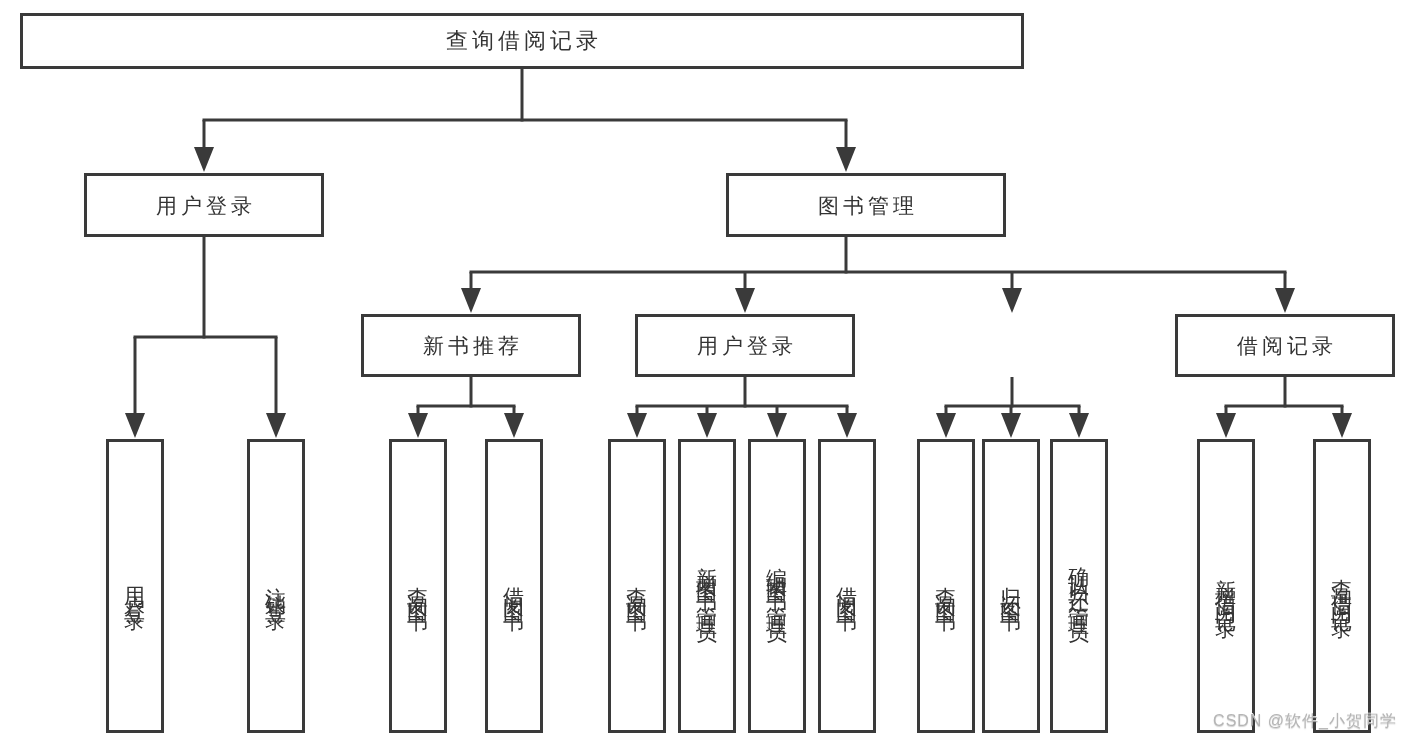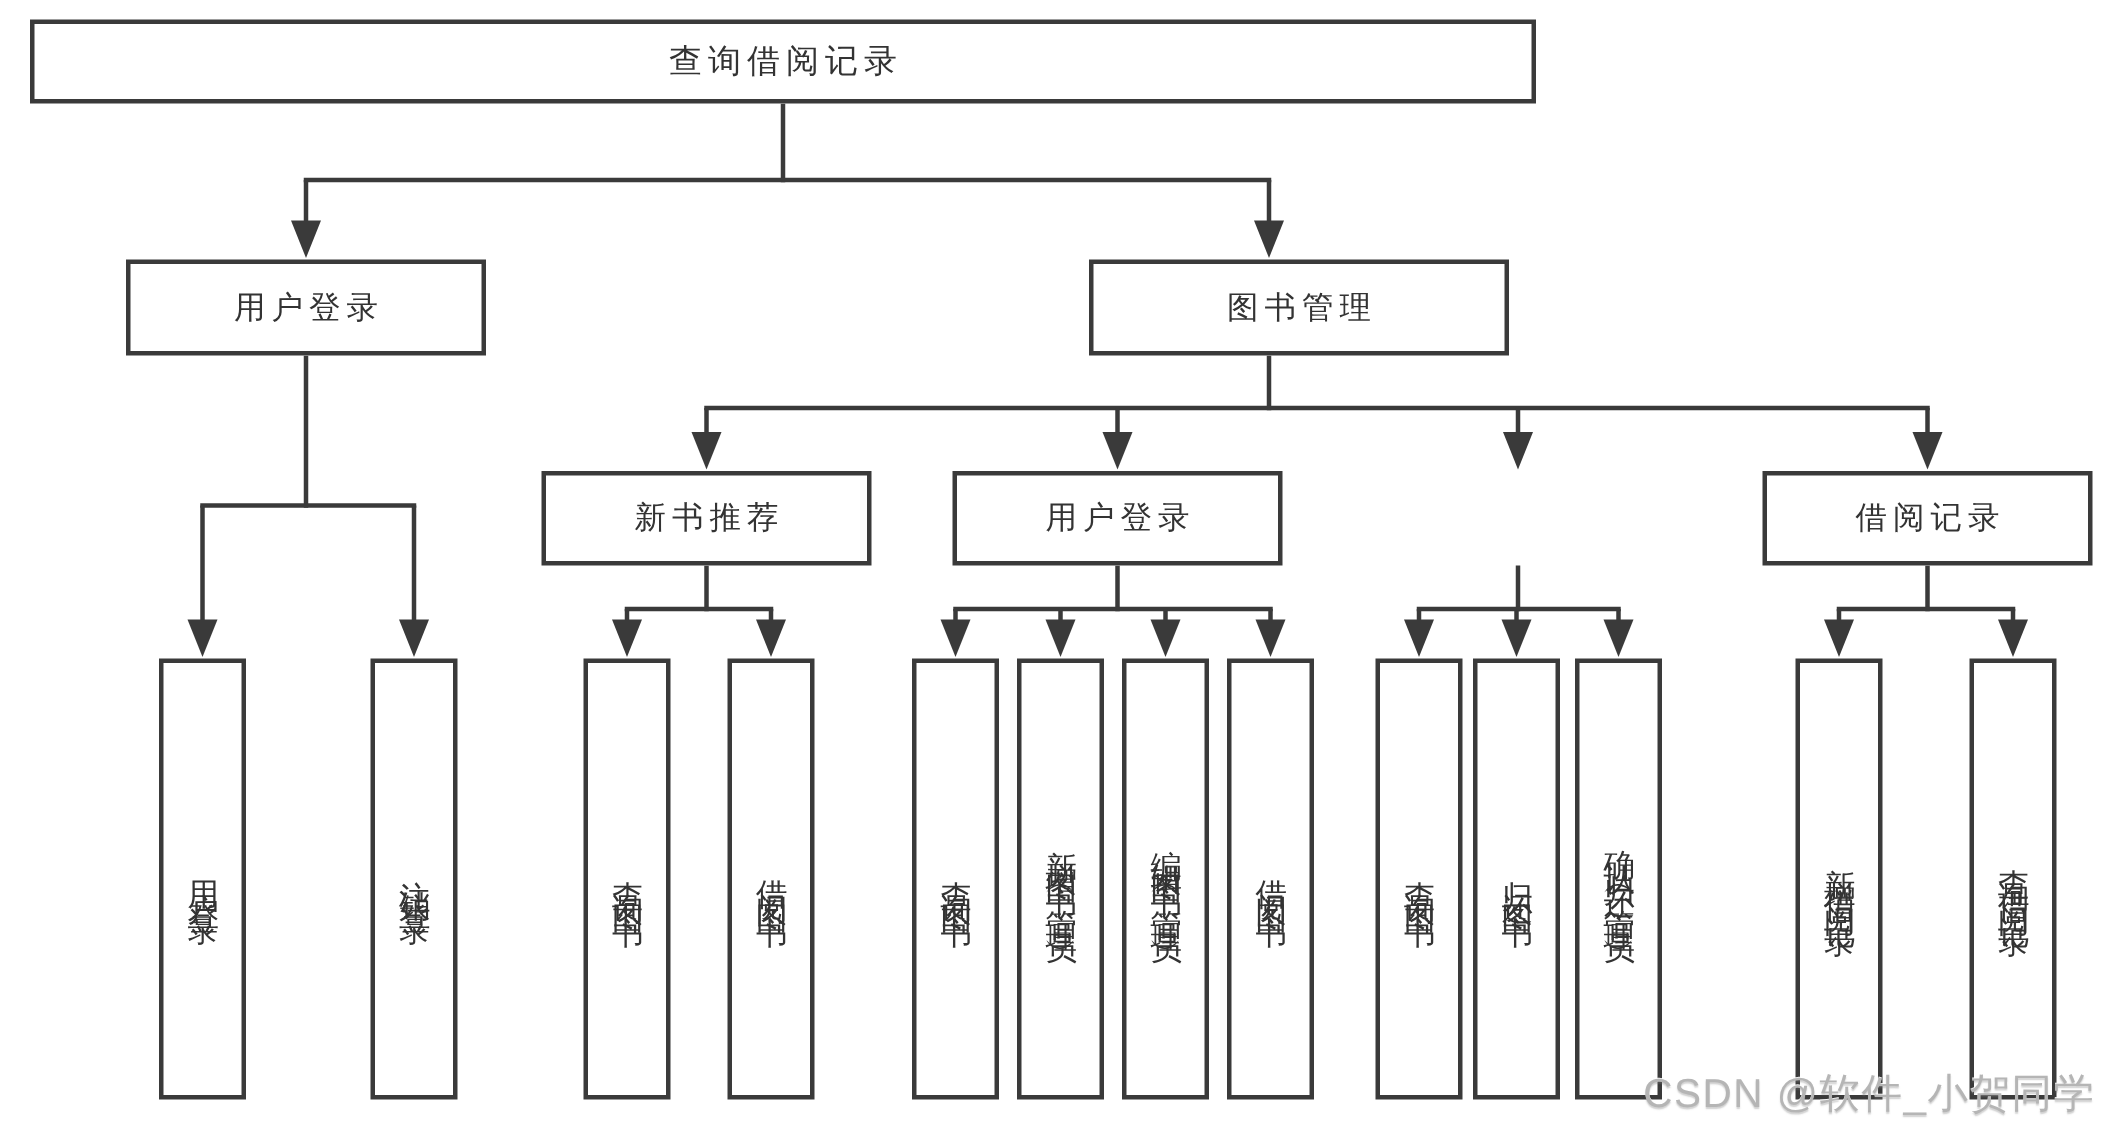--- a/index.html
+++ b/index.html
@@ -69,21 +69,21 @@
   #leaf-borrow-books-borrow  { left: 818px; }
   #leaf-query-books-current  { left: 917px; }
   #leaf-return-book          { left: 982px; }
   #leaf-confirm-return-admin { left: 1050px; }
   #leaf-add-borrow-record    { left: 1197px; }
   #leaf-query-borrow-record  { left: 1313px; }
   #watermark {
     position: absolute;
     right: 8px;
     top: 711px;
-    font-size: 27px;
+    font-size: 16px;
     letter-spacing: 1px;
     color: #b5b5b5;
     text-shadow: 0 1px 1px rgba(120,120,120,0.35), 0 -1px 0 rgba(255,255,255,0.9);
     white-space: nowrap;
     z-index: 3;
   }
 </style>
 </head>
 <body>
 

